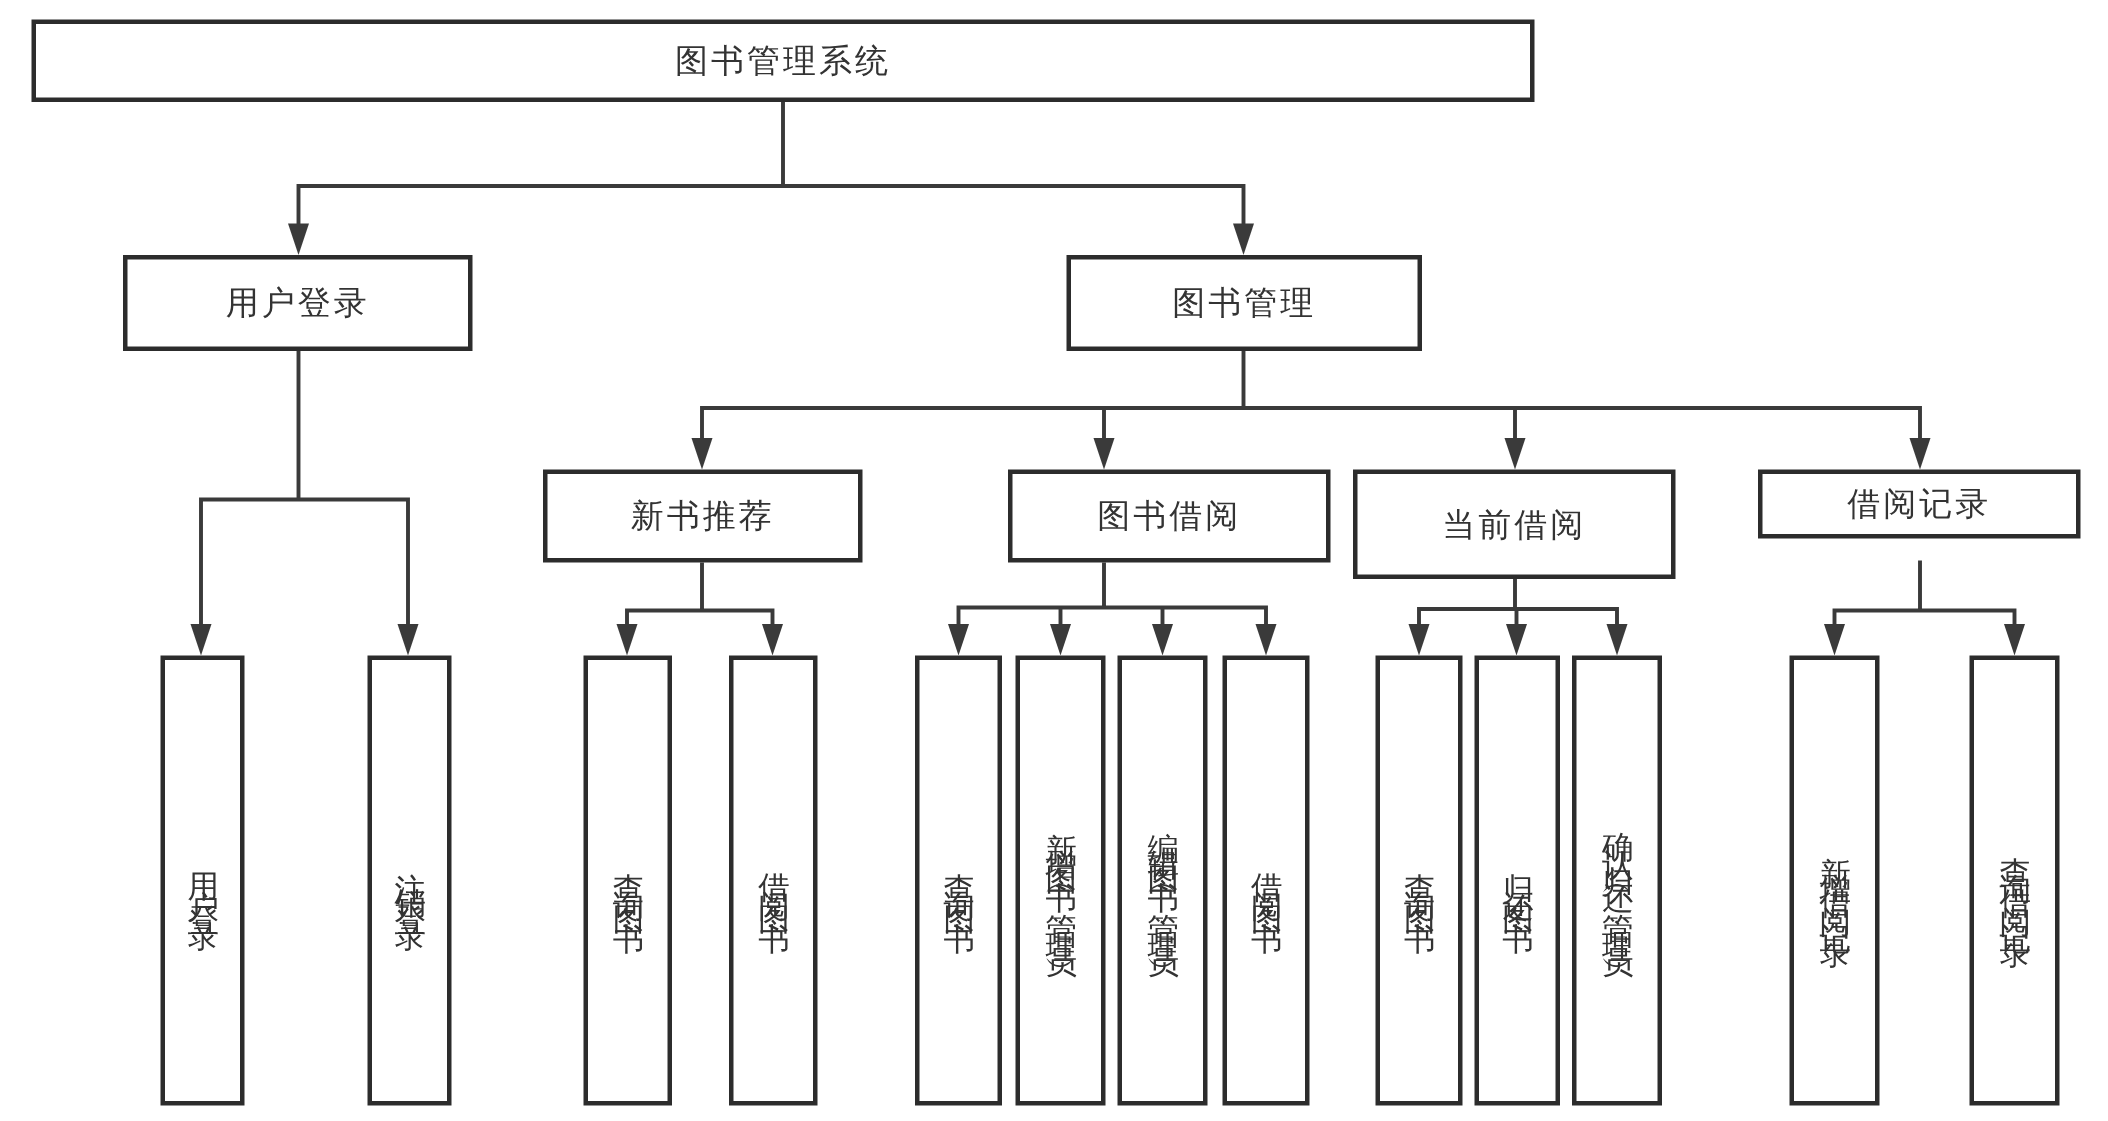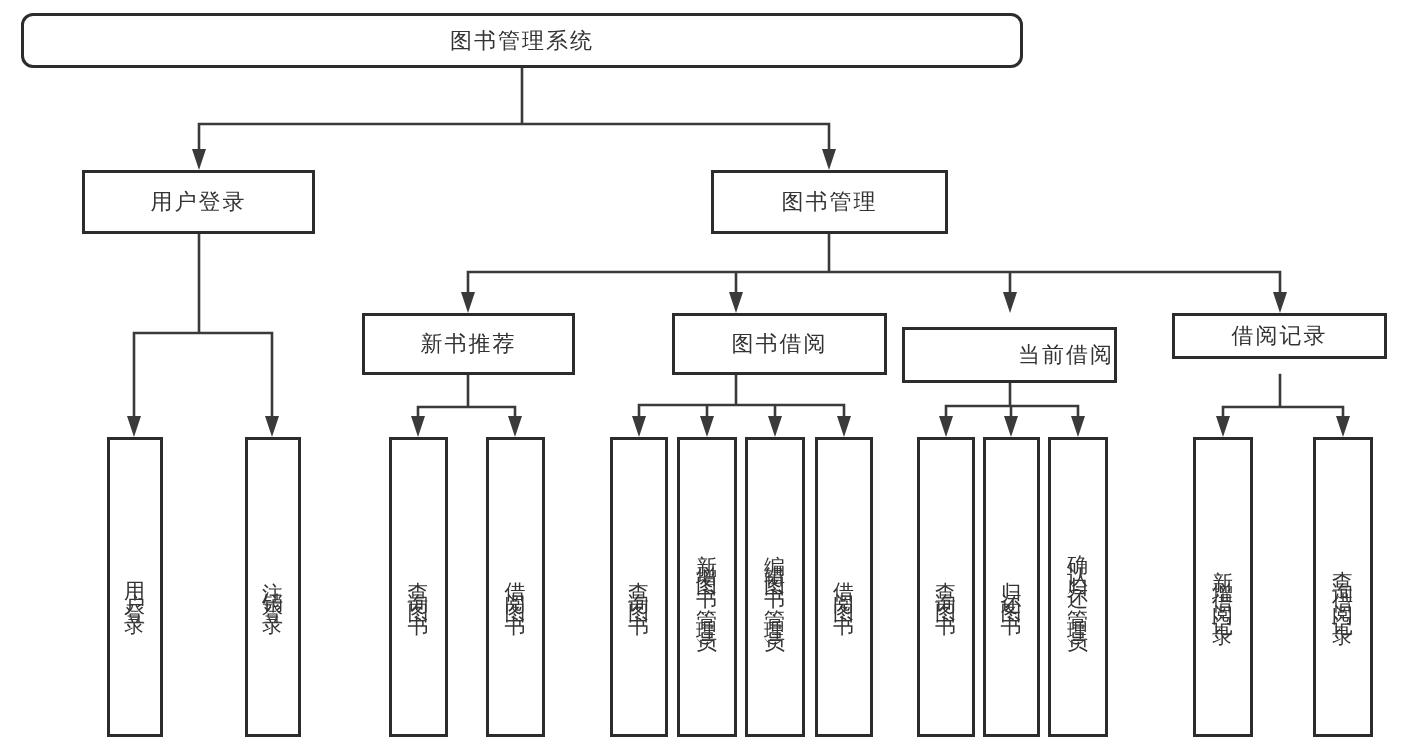--- a/index.html
+++ b/index.html
@@ -124,38 +124,38 @@
       <polygon points="775,437 768,416 782,416"></polygon>
       <polygon points="844,437 837,416 851,416"></polygon>
       <polygon points="946,437 939,416 953,416"></polygon>
       <polygon points="1011,437 1004,416 1018,416"></polygon>
       <polygon points="1078,437 1071,416 1085,416"></polygon>
       <polygon points="1223,437 1216,416 1230,416"></polygon>
       <polygon points="1343,437 1336,416 1350,416"></polygon>
     </g>
   </svg>
 
-  <div class="node h" style="left:21px;top:13px;width:1002px;height:55px;border-radius:12px;">
+  <div class="node h" style="left:21px;top:13px;width:1002px;height:55px;">
     <span>图书管理系统</span>
   </div>
 
   <div class="node h" style="left:82px;top:170px;width:233px;height:64px;">
     <span>用户登录</span>
   </div>
   <div class="node h" style="left:362px;top:313px;width:213px;height:62px;">
     <span>新书推荐</span>
   </div>
 
   <div class="node h" style="left:711px;top:170px;width:237px;height:64px;">
     <span>图书管理</span>
   </div>
   <div class="node h" style="left:628px;top:313px;width:215px;height:62px;margin-left:44px;">
     <span>图书借阅</span>
   </div>
-  <div class="node h" style="left:902px;top:327px;width:215px;height:56px;justify-content:flex-end;">
+  <div class="node h" style="left:902px;top:313px;width:215px;height:73px;">
     <span>当前借阅</span>
   </div>
   <div class="node h" style="left:1172px;top:313px;width:215px;height:46px;">
     <span>借阅记录</span>
   </div>
 
   <div class="node v" style="left:107px;top:437px;width:56px;height:300px;">
     <span>用户登录</span>
   </div>
   <div class="node v" style="left:245px;top:437px;width:56px;height:300px;">

